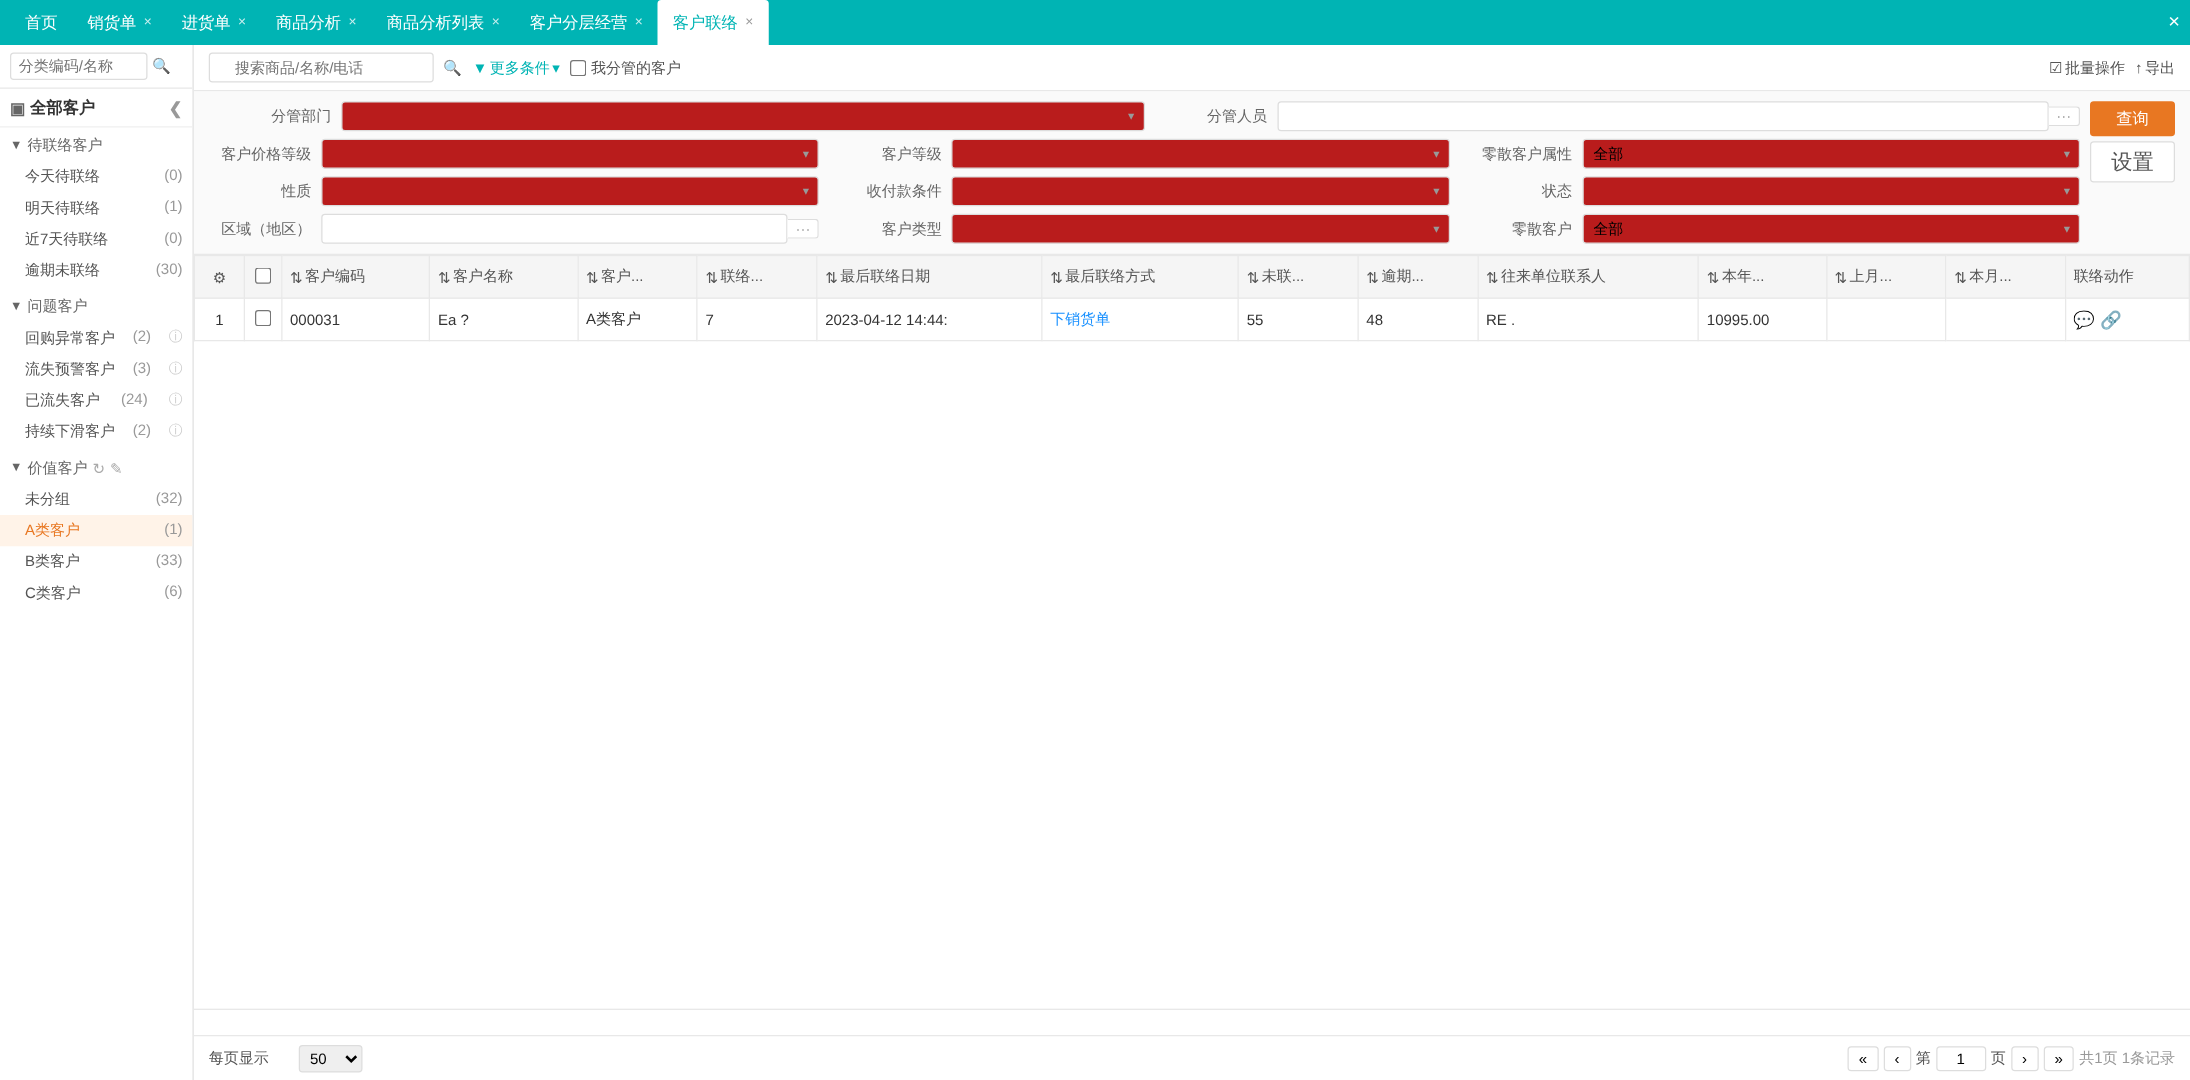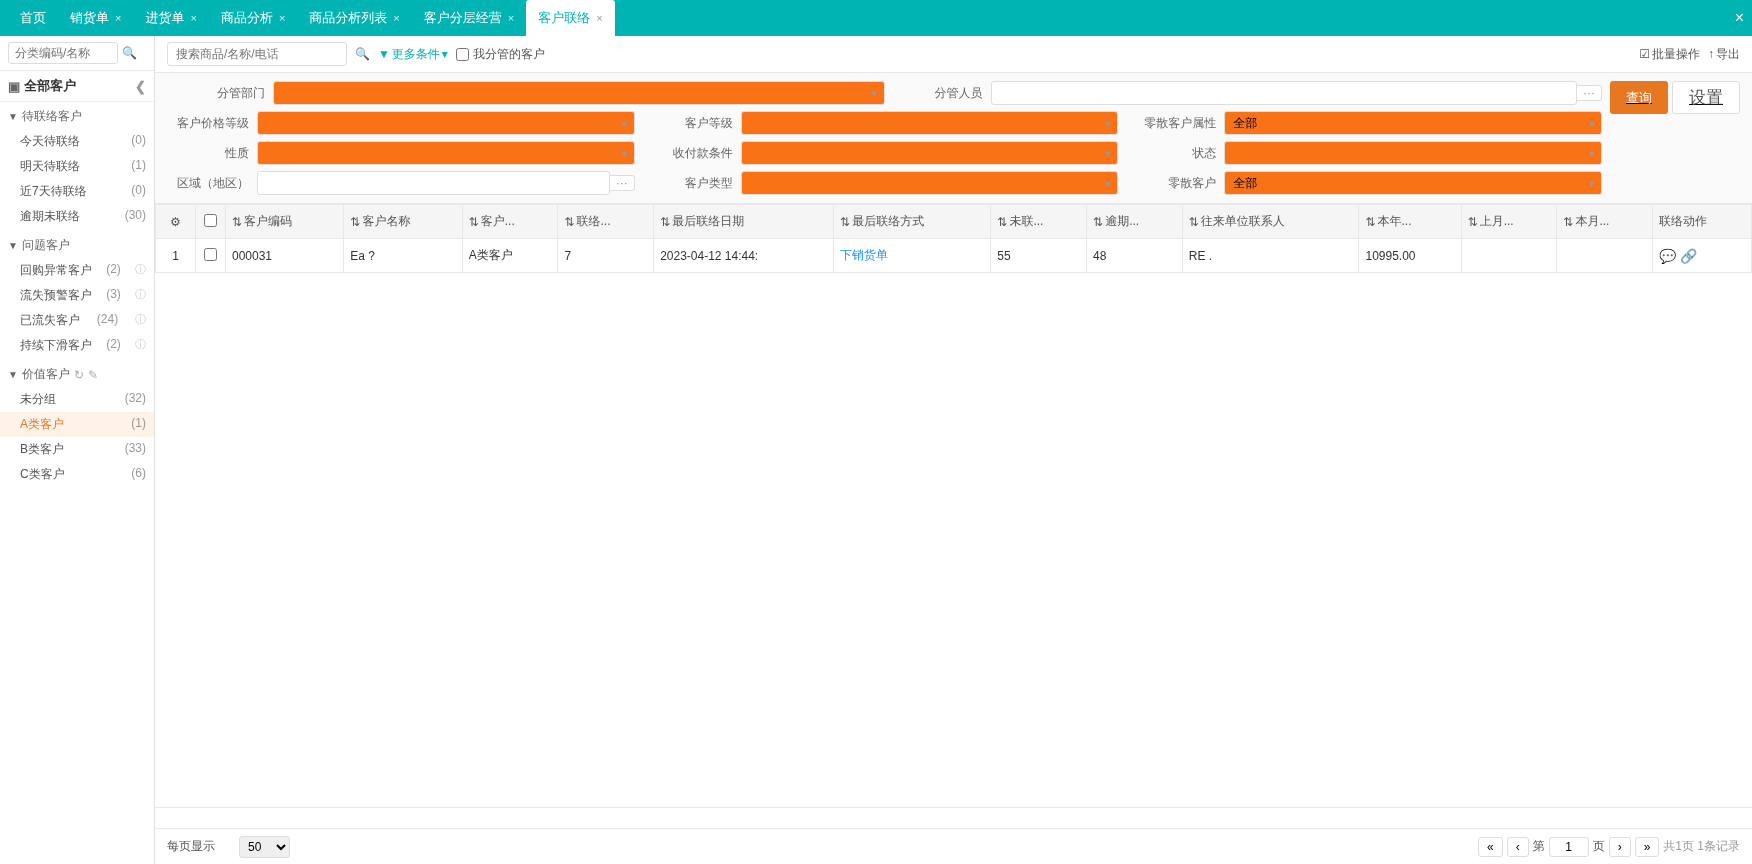--- a/index.html
+++ b/index.html
@@ -140,21 +140,21 @@
       background: #fff;
       padding: 6px 12px;
       border-bottom: 1px solid #e8e8e8;
       display: flex;
       align-items: center;
       gap: 8px;
     }
     .filter-search {
       border: 1px solid #ddd;
       border-radius: 3px;
-      padding: 4px 8px;
+      padding: 4px 20px;
       font-size: 12px;
       width: 180px;
       outline: none;
       color: #aaa;
     }
     .filter-icon { color: #00b4b4; cursor: pointer; }
     .filter-more {
       color: #00b4b4;
       cursor: pointer;
       display: flex;
@@ -223,21 +223,21 @@
       flex: 1;
       position: relative;
     }
     .filter-select-wrap select {
       width: 100%;
       border: 1px solid #ddd;
       border-radius: 3px;
       padding: 4px 24px 4px 8px;
       font-size: 12px;
       outline: none;
-      background: #f97316;
+      background: #b91c1c;
       appearance: none;
     }
     .filter-select-wrap .dropdown-arrow {
       position: absolute;
       right: 8px;
       top: 50%;
       transform: translateY(-50%);
       color: #999;
       pointer-events: none;
       font-size: 10px;
@@ -366,23 +366,23 @@
       background: #fff;
       color: #555;
       border: 1px solid #ddd;
       border-radius: 3px;
       padding: 4px 16px;
       font-size: 17px;
       cursor: pointer;
     }
     .query-setting-wrap {
       display: flex;
+      flex-direction: column;
       gap: 4px;
       margin-left: 8px;
-      text-decoration: underline;
     }
 
     .col-actions {
       display: flex;
       gap: 4px;
       align-items: center;
     }
     .action-icon {
       color: #999;
       cursor: pointer;

